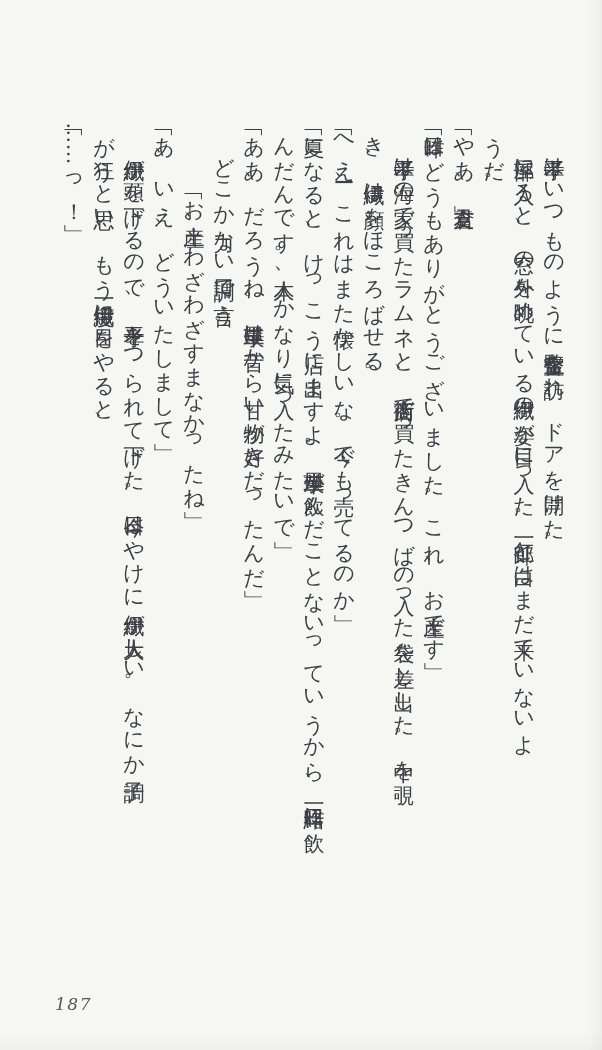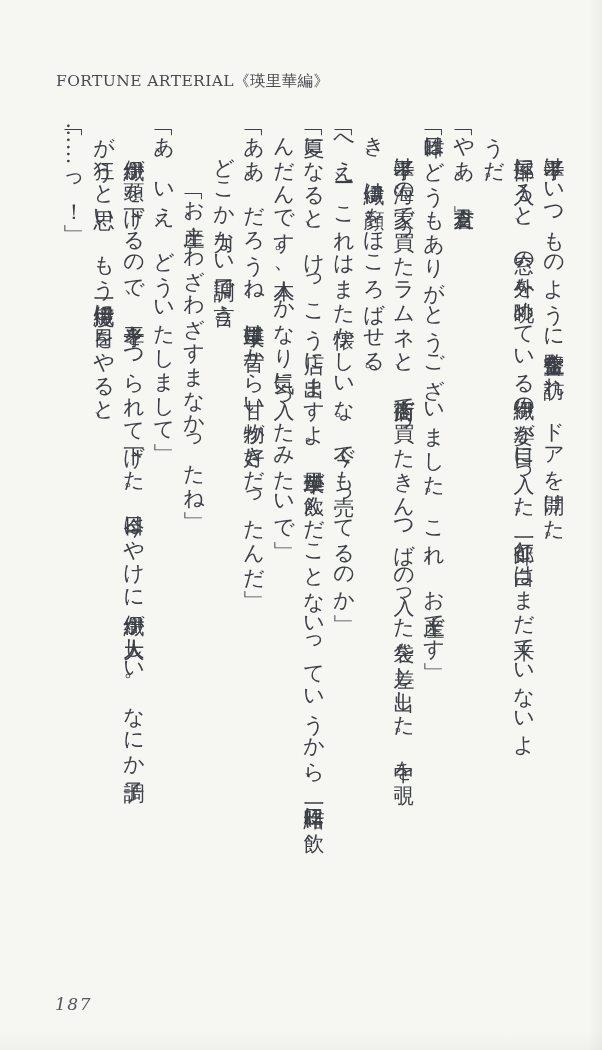--- a/index.html
+++ b/index.html
@@ -55,21 +55,20 @@
     font-style: italic;
     letter-spacing: 1.5px;
     color: #54565c;
   }
 </style>
 </head>
 <body>
 
 <div class="page">
 
-  <div class="running-header">FORTUNE ARTERIAL《瑛里華編》</div>
 
   <div class="text-block">
     <div class="text-column">　孝平はいつものように監督生室を訪れ、ドアを開けた。</div>
     <div class="text-column">　部屋に入ると、窓の外を眺めている伊織の姿が目に入った。征一郎と白はまだ来ていないよ</div>
     <div class="text-column">うだ。</div>
     <div class="text-column">「やあ、支倉君」</div>
     <div class="text-column">「昨日はどうもありがとうございました。これ、お土産です」</div>
     <div class="text-column">　孝平は海の家で買ったラムネと、商店街で買ったきんつばの入った袋を差し出した。中を覗</div>
     <div class="text-column">き、伊織は顔をほころばせる。</div>
     <div class="text-column">「へえー、これはまた懐かしいな。今でも売ってるのか」</div>

